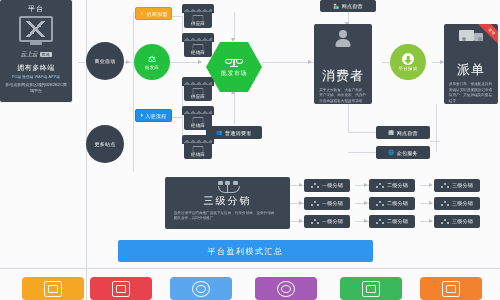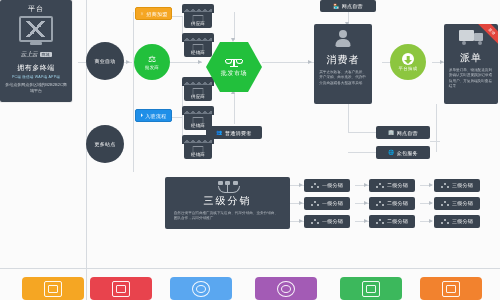--- a/index.html
+++ b/index.html
@@ -101,21 +101,21 @@
   .hex .scale .pan{position:absolute;top:4px;width:5px;height:3px;border:1.1px solid #fff;border-top:none;border-radius:0 0 5px 5px;}
   .hex .scale .pl{left:-1px;} .hex .scale .pr{right:-1px;}
   .hex .t{font-size:6px;color:#fff;letter-spacing:.6px;}
 
   
   .card{
     position:absolute;background:#3c4653;border-radius:2px;color:#fff;
     display:flex;flex-direction:column;align-items:center;padding-top:6px;
     box-sizing:border-box;overflow:hidden;
   }
-  .card .head{font-size:10px;letter-spacing:1px;margin-top:6px;font-family:Liberation Serif, serif;}
+  .card .head{font-size:13px;letter-spacing:1px;margin-top:20px;font-family:Liberation Serif, serif;}
   .card .desc{font-size:3.6px;color:#bcc2c9;line-height:5.4px;text-align:left;width:82%;margin-top:3px;}
   .avatar{
     width:17px;height:17px;position:relative;
   }
   .avatar .hd{position:absolute;left:50%;transform:translateX(-50%);top:0;width:8px;height:8px;border-radius:50%;background:#aeb5bd;}
   .avatar .bd{position:absolute;left:50%;transform:translateX(-50%);bottom:0;width:15px;height:8px;border-radius:7px 7px 2px 2px;background:#aeb5bd;}
 
   .truck{width:24px;height:15px;position:relative;}
   .truck .cab{position:absolute;right:0;top:3px;width:9px;height:8px;background:#aeb5bd;border-radius:1px;}
   .truck .box{position:absolute;left:0;top:0;width:15px;height:11px;background:#cfd4d9;border-radius:1px;}
@@ -467,20 +467,23 @@
   </div>
   <div class="dchip" style="left:434px;top:214.5px;">
     <span class="peo">
         <i></i>
         <i></i>
         <i></i>
       </span>
     <span>三级分销</span>
   </div>
 
+  <div class="banner">
+    <span>平台盈利模式汇总</span>
+  </div>
 
   <div class="bcard" style="left:22px;background:#f5a623;">
     <div class="ic"></div>
   </div>
   <div class="bcard" style="left:90px;background:#e8434d;">
     <div class="ic"></div>
   </div>
   <div class="bcard circ-ic" style="left:170px;background:#5aa7f0;">
     <div class="ic"></div>
   </div>

